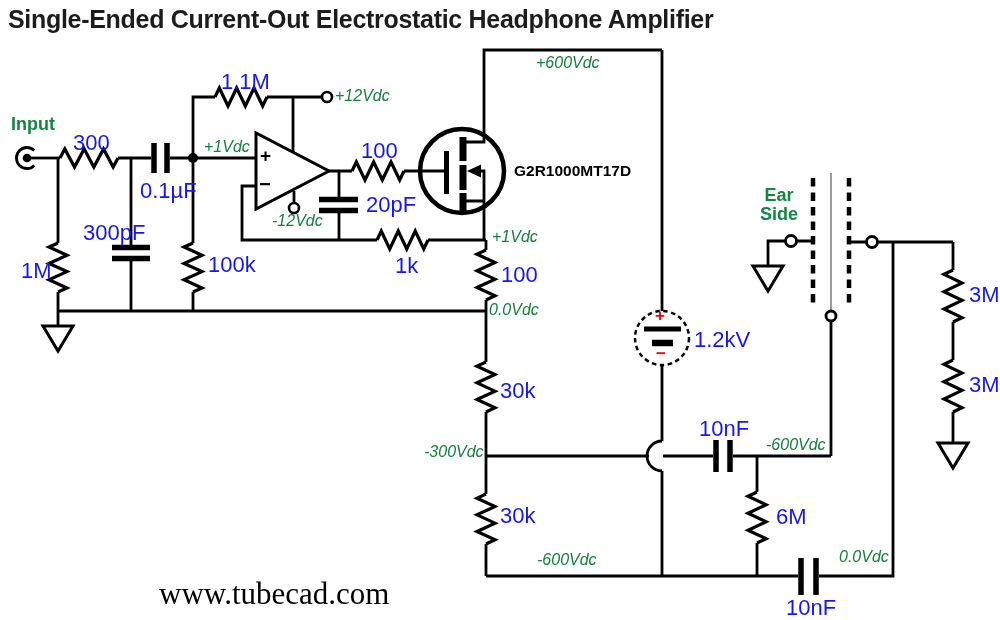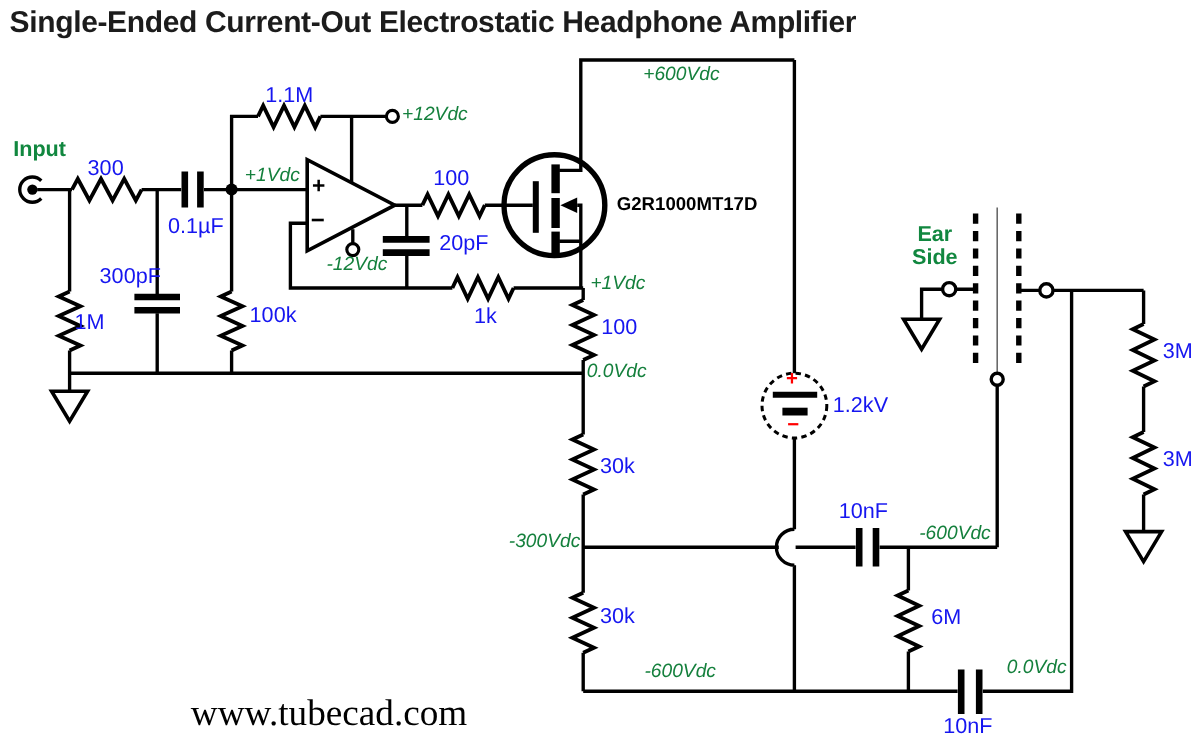--- a/index.html
+++ b/index.html
@@ -1,20 +1,20 @@
 <!DOCTYPE html>
 <html><head>
 <meta charset="utf-8">
 <style>
   html,body{margin:0;padding:0;background:#ffffff;}
   #stage{position:relative;width:1000px;height:620px;background:#ffffff;overflow:hidden;
          font-family:"Liberation Sans",sans-serif;}
   #schematic{position:absolute;left:0;top:0;}
   .lbl{position:absolute;white-space:nowrap;line-height:1.05;}
-  .blue{color:#1616f0;font-size:18px;}
+  .blue{color:#1616f0;font-size:22px;}
   .red{color:#15803d;font-size:16px;font-style:italic;}
   .green{color:#11873f;font-size:18px;font-weight:bold;}
   .black-bold{color:#000;font-weight:bold;}
   .title{left:8px;top:6px;font-size:25px;font-weight:bold;color:#1c1c1c;letter-spacing:-0.3px;}
   .website{left:159px;top:578px;font-size:31px;color:#000;font-family:"Liberation Serif",serif;}
   .center{text-align:center;}
 </style>
 </head>
 <body>
 
@@ -127,21 +127,21 @@
   </svg>
 
   <div class="lbl title">Single-Ended Current-Out Electrostatic Headphone Amplifier</div>
   <div class="lbl website">www.tubecad.com</div>
 
   <div class="lbl green" style="left:11px;top:115px;">Input</div>
   <div class="lbl blue" style="left:73px;top:131px;">300</div>
   <div class="lbl blue" style="left:140px;top:179px;">0.1µF</div>
   <div class="lbl red" style="left:204px;top:139px;">+1Vdc</div>
   <div class="lbl blue" style="left:83px;top:221px;">300pF</div>
-  <div class="lbl blue" style="left:21px;top:259px;margin-left:41px;">1M</div>
+  <div class="lbl blue" style="left:21px;top:259px;">1M</div>
   <div class="lbl blue" style="left:208px;top:253px;">100k</div>
   <div class="lbl blue" style="left:221px;top:70px;">1.1M</div>
   <div class="lbl red" style="left:335px;top:88px;">+12Vdc</div>
   <div class="lbl red" style="left:272px;top:213px;">-12Vdc</div>
   <div class="lbl black-bold" style="left:260px;top:146px;font-size:19px;">+</div>
   <div class="lbl black-bold" style="left:259px;top:174px;font-size:20px;">−</div>
   <div class="lbl blue" style="left:361px;top:139px;">100</div>
   <div class="lbl blue" style="left:366px;top:193px;">20pF</div>
   <div class="lbl blue" style="left:395px;top:254px;">1k</div>
   <div class="lbl black-bold" style="left:514px;top:163px;font-size:15.5px;">G2R1000MT17D</div>

